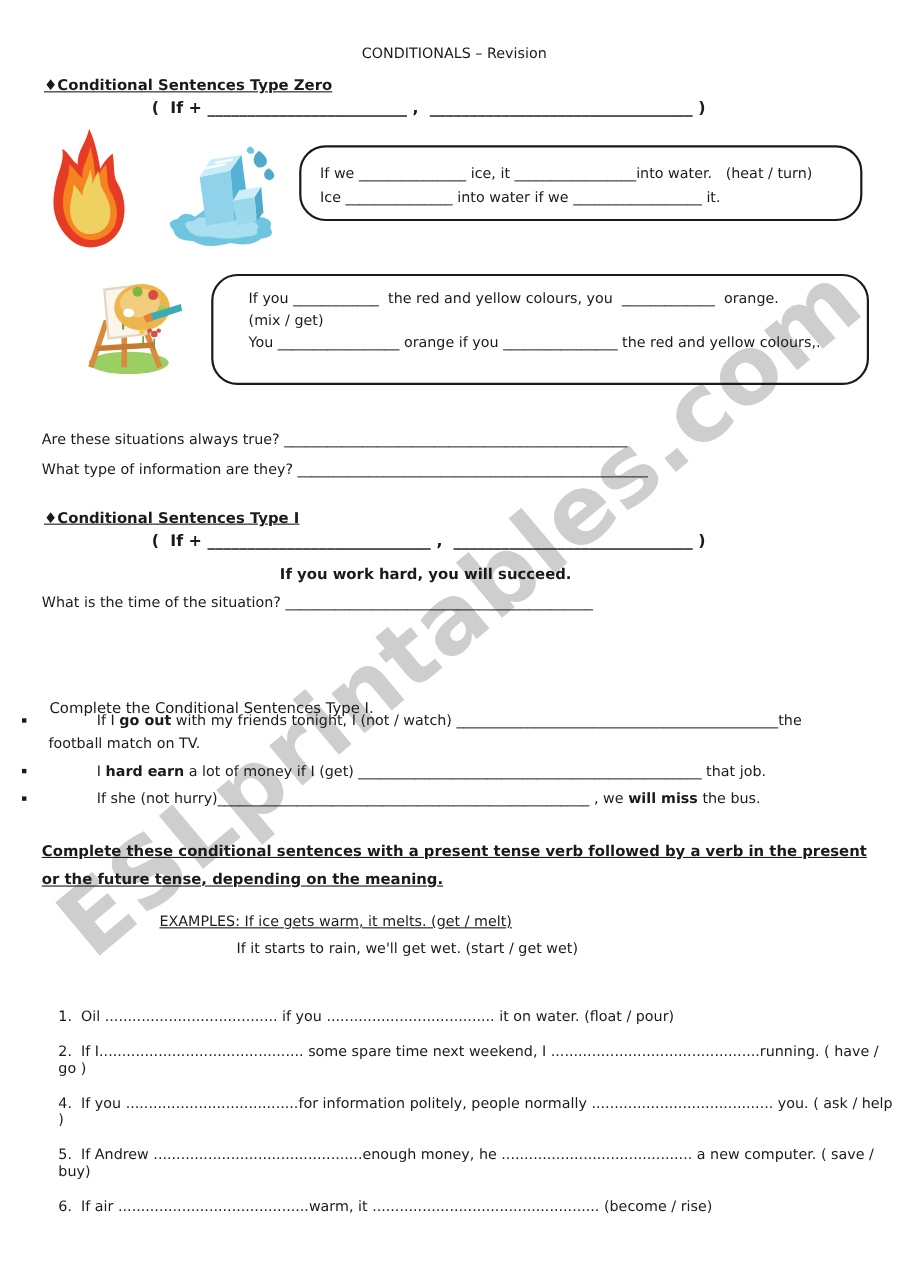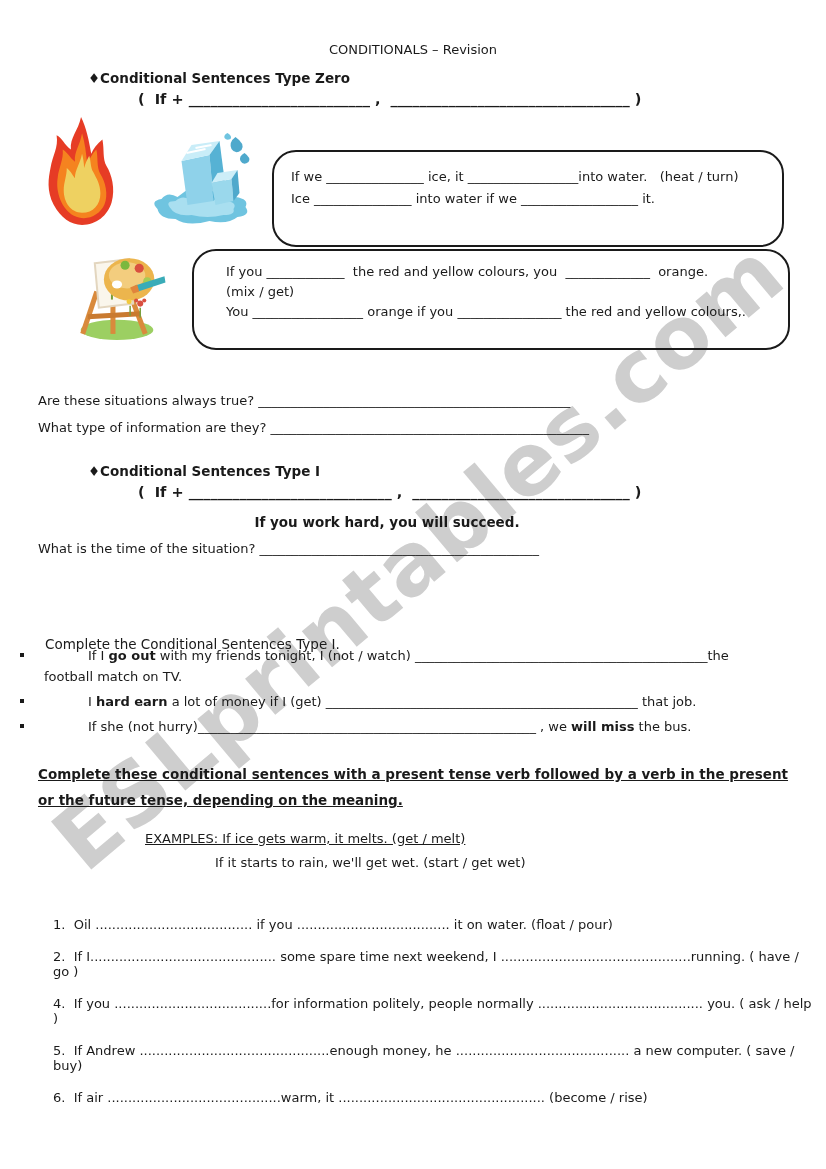--- a/index.html
+++ b/index.html
@@ -11,28 +11,28 @@
   .t{white-space:pre-wrap;}
   .watermark{
     position:absolute;left:418px;top:556px;z-index:0;
     transform:translate(-50%,-50%) rotate(-40deg);
     font-size:86px;font-weight:bold;letter-spacing:1px;
     color:#9e9e9e;opacity:.5;white-space:nowrap;pointer-events:none;
     font-family:"DejaVu Sans",sans-serif;
   }
   .content{position:absolute;left:0;top:0;width:826px;height:1169px;z-index:1;}
   .title{left:0;top:42px;width:826px;text-align:center;font-size:13px;}
-  .sect-head{font-size:13.5px;font-weight:bold;margin-left:48px;}
+  .sect-head{font-size:13.5px;font-weight:bold;text-decoration:underline;}
   .formula{font-size:14.5px;font-weight:bold;text-align:right;}
   .q{font-size:13px;}
   .roundbox{
     border:2px solid #1a1a1a;border-radius:24px;background:transparent;
     font-size:13px;
   }
-  .box1{left:272px;top:132px;width:512px;height:97px;padding:14px 10px 0 17px;line-height:22px;box-sizing:border-box;margin-top:18px;}
+  .box1{left:272px;top:132px;width:512px;height:69px;padding:14px 10px 0 17px;line-height:22px;box-sizing:border-box;}
   .box2{left:192px;top:249px;width:598px;height:101px;padding:11px 10px 0 32px;line-height:20px;box-sizing:border-box;}
   .center-bold{left:11px;top:514px;width:752px;text-align:center;font-size:13.5px;font-weight:bold;}
   .h-complete{left:45px;top:636px;font-size:13.5px;font-weight:normal;}
   .bullets{left:20px;top:645px;width:778px;}
   .bullet{position:relative;margin:0 0 4px 24px;font-size:13px;line-height:21px;}
   .bullet .line1{text-indent:44px;}
   .bullet .line2:empty{display:none;}
   .bmark{position:absolute;left:-24px;top:8px;width:4px;height:4px;background:#1a1a1a;}
   .b{font-weight:bold;}
   .instr{left:38px;top:761px;width:760px;font-size:13.5px;font-weight:bold;line-height:26px;text-decoration:underline;}

